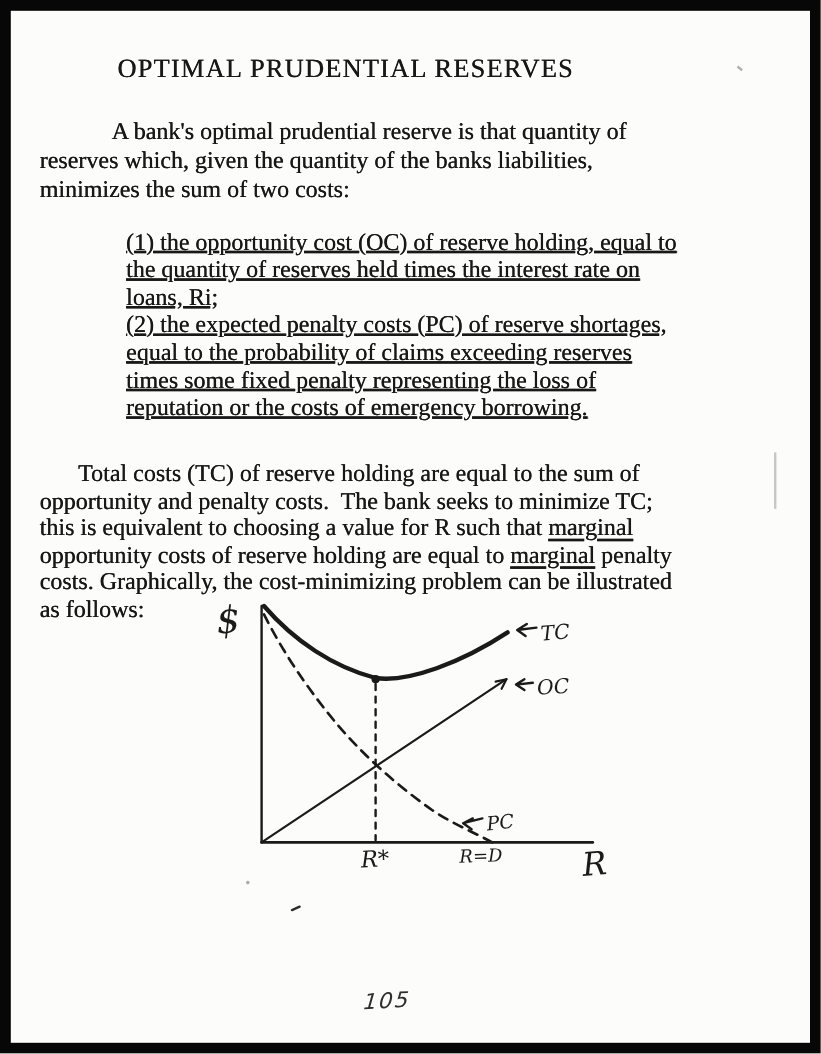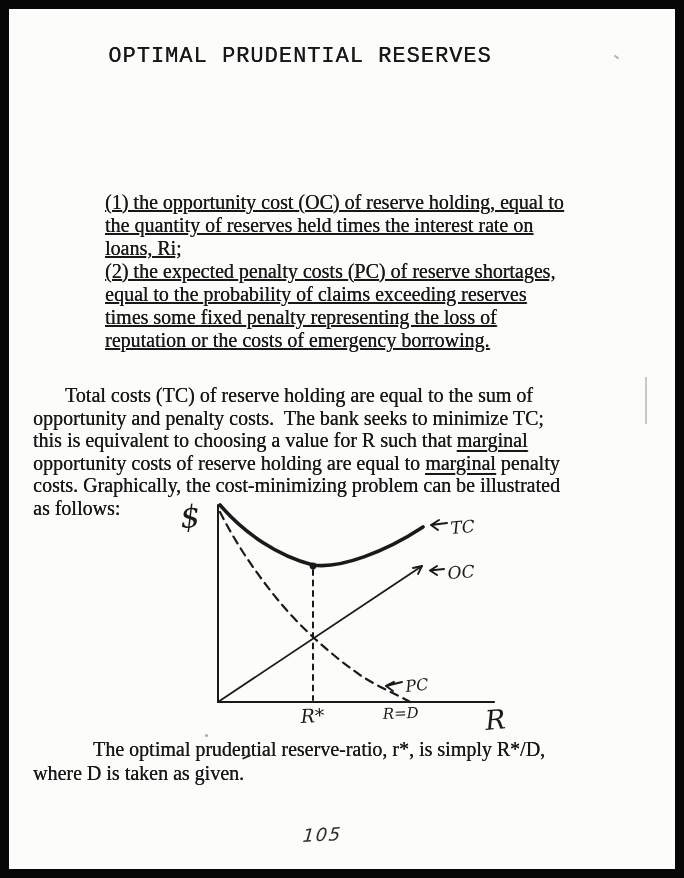--- a/index.html
+++ b/index.html
@@ -7,25 +7,24 @@
     position:relative;
     width:684px; height:878px;
     box-sizing:border-box;
     background:#fcfcfa;
     border:9px solid #070707;
     overflow:hidden;
     font-family:"Liberation Serif", serif;
     color:#181818;
   }
   .title {
-    position:absolute; top:35px; left:12px; width:558px;
+    position:absolute; top:35px; left:0; width:558px;
     margin:0; text-align:center;
     font-size:22px; font-weight:normal; letter-spacing:1px;
     text-shadow:0.3px 0 0 currentColor;
-    font-family:Liberation Mono, monospace;
   }
   .para {
     position:absolute; margin:0;
     font-size:20px; line-height:24px;
     text-shadow:0.25px 0 0 currentColor;
     white-space:nowrap;
   }
   .para u { text-decoration-thickness:1.6px; text-underline-offset:3px;margin-top:25px; }
   .p-intro   { left:24px; top:89px;  text-indent:60px; line-height:24px; }
   .p-list    { left:96px; top:182px; line-height:23px;text-decoration:underline; }
@@ -45,20 +44,21 @@
   .dot1 { left:605px; top:47px; width:5px; height:2px; background:#7d7d7d; opacity:.6; transform:rotate(38deg); }
   .dot2 { left:196px; top:725px; width:3px; height:3px; background:#5c5c5c; opacity:.5; border-radius:50%; }
 </style>
 </head>
 <body>
 
 <div class="page">
 
   <h1 class="title">OPTIMAL PRUDENTIAL RESERVES</h1>
 
+  <p class="para p-intro">A bank's optimal prudential reserve is that quantity of<br>reserves which, given the quantity of the banks liabilities,<br>minimizes the sum of two costs:</p>
 
   <p class="para p-list">(1) the opportunity cost (OC) of reserve holding, equal to<br>the quantity of reserves held times the interest rate on<br>loans, Ri;<br>(2) the expected penalty costs (PC) of reserve shortages,<br>equal to the probability of claims exceeding reserves<br>times some fixed penalty representing the loss of<br>reputation or the costs of emergency borrowing.</p>
 
   <p class="para p-total">Total costs (TC) of reserve holding are equal to the sum of<br>opportunity and penalty costs.&nbsp; The bank seeks to minimize TC;<br>this is equivalent to choosing a value for R such that <u>marginal</u><br>opportunity costs of reserve holding are equal to <u>marginal</u> penalty<br>costs. Graphically, the cost-minimizing problem can be illustrated<br>as follows:</p>
 
   <svg class="graph" viewBox="0 0 410 248" width="410" height="248" xmlns="http://www.w3.org/2000/svg">
     <g stroke="#1a1a1a" fill="none" stroke-linecap="round" stroke-linejoin="round">
       <path d="M68 13 L68 210" stroke-width="2"></path>
       <path d="M68 210 L344 210" stroke-width="2.2"></path>
       <path d="M70 13 C95 42 128 64 163 73 C190 77 235 60 273 35" stroke-width="3.6"></path>
@@ -75,21 +75,20 @@
       <text x="31" y="36" font-size="31" transform="rotate(-4 31 36)">$</text>
       <text x="301" y="42" font-size="17" transform="rotate(-5 301 42)">TC</text>
       <text x="298" y="87" font-size="17" transform="rotate(-4 298 87)">OC</text>
       <text x="256" y="200" font-size="16" transform="rotate(-6 256 200)">PC</text>
       <text x="151" y="231" font-size="19" transform="rotate(-3 151 231)">R*</text>
       <text x="233" y="227" font-size="15" transform="rotate(-2 233 227)">R=D</text>
       <text x="336" y="238" font-size="27" transform="rotate(-5 336 238)">R</text>
     </g>
   </svg>
 
-  <p class="para p-concl">The optimal prudential reserve-ratio, r*, is simply R*/D,<br>where D is taken as given.</p>
 
   <div class="pagenum">105</div>
 
   <div class="artifact stray-dash"></div>
   <div class="artifact scanline"></div>
   <div class="artifact dot1"></div>
   <div class="artifact dot2"></div>
 
 </div>
 

